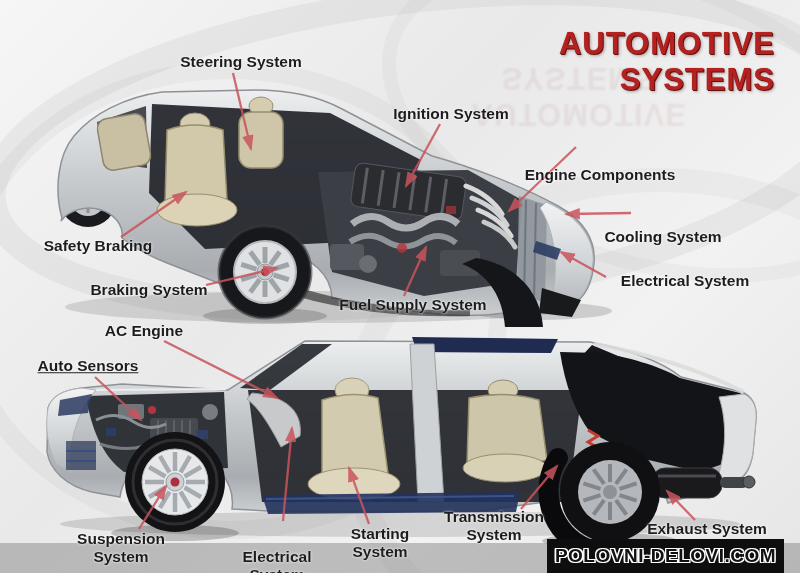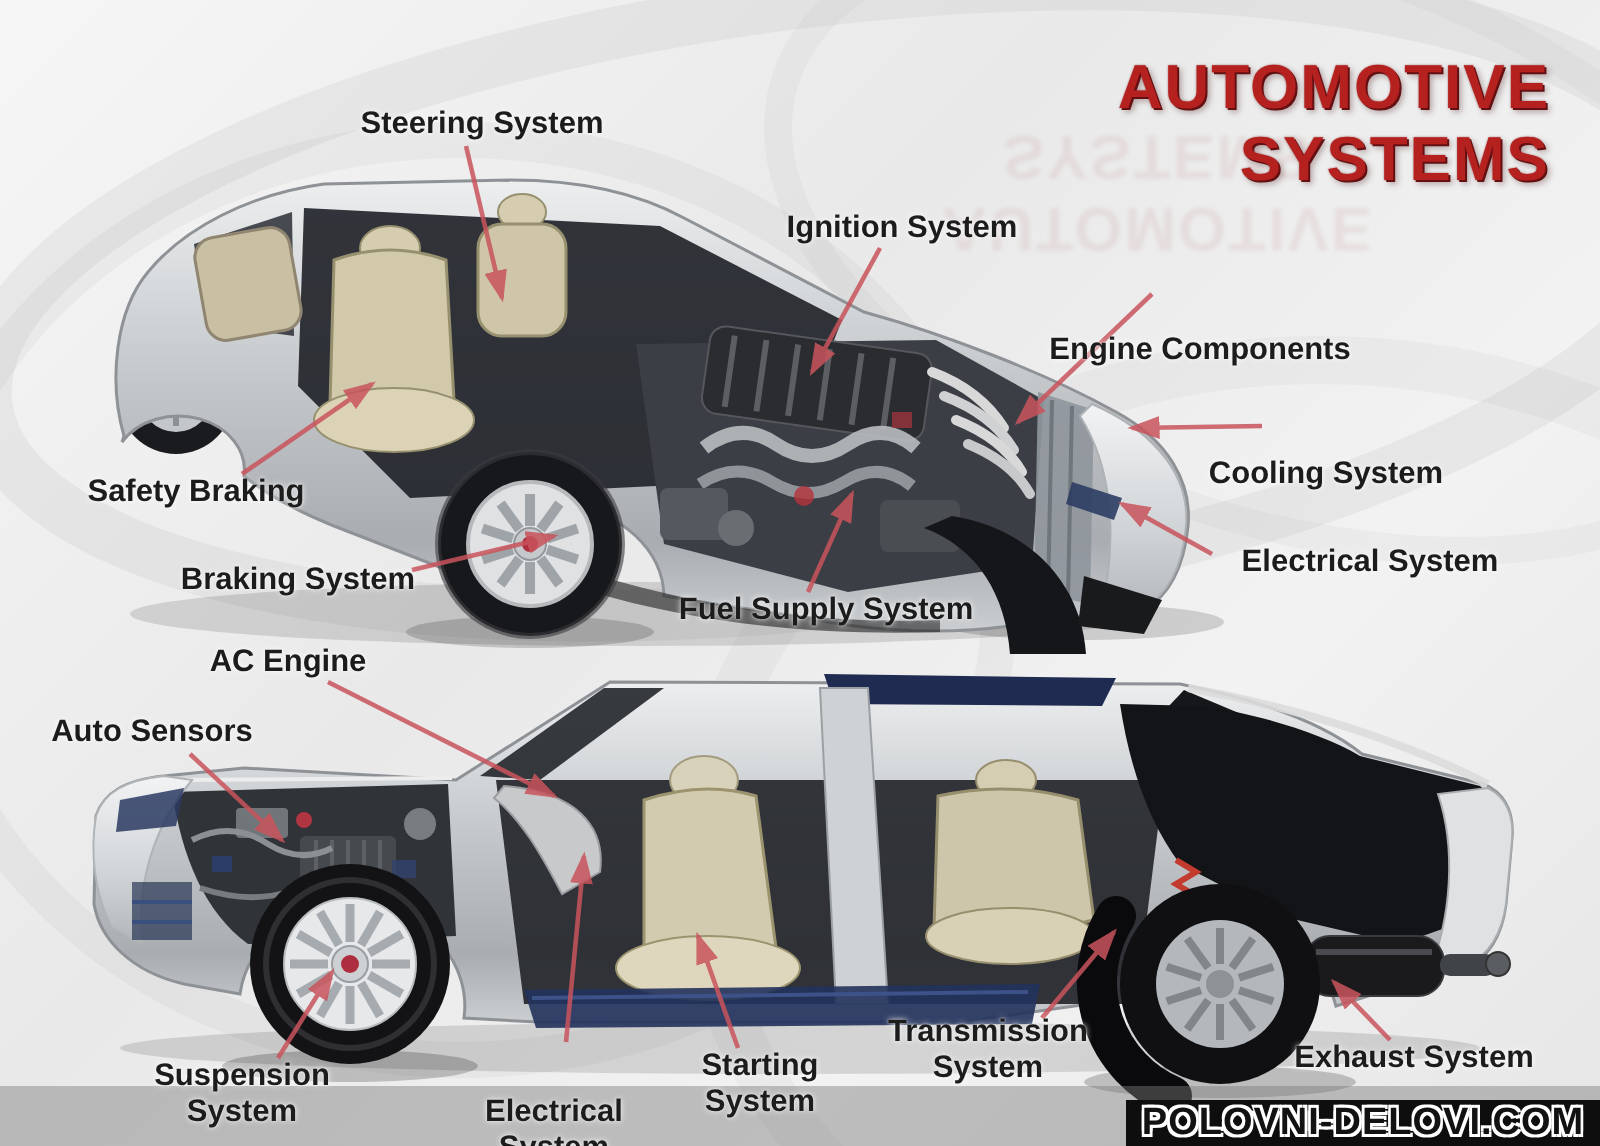--- a/index.html
+++ b/index.html
@@ -26,21 +26,21 @@
   #title-reflection{
     position:absolute;left:383px;top:60px;width:392px;z-index:4;
     text-align:center;font-size:31px;font-weight:bold;letter-spacing:1px;word-spacing:13px;
     color:#8a1a1a;transform:scaleY(-1);opacity:.07;filter:blur(1px);
   }
   #bottom-band{
     position:absolute;left:0;top:543px;width:800px;height:30px;z-index:8;
     background:var(--band,rgba(128,128,128,.45));
   }
   #watermark{
-    position:absolute;right:0;bottom:0;width:237px;height:23px;z-index:20;
+    position:absolute;right:16px;bottom:0;width:237px;height:34px;z-index:20;
     background:var(--watermark_bg,#0e0e0e);
     display:flex;align-items:center;justify-content:center;
     font-size:19px;font-weight:bold;letter-spacing:.5px;
     color:#121212;
     text-shadow:-1.3px -1.3px 0 #fff, 1.3px -1.3px 0 #fff, -1.3px 1.3px 0 #fff, 1.3px 1.3px 0 #fff;
   }
 </style>
 </head>
 <body>
 
@@ -353,21 +353,21 @@
     </div>
     <div class="callout" style="left: 413px; top: 305px;">
       <div>Fuel Supply System</div>
     </div>
     <div class="callout" style="left: 685px; top: 281px;">
       <div>Electrical System</div>
     </div>
     <div class="callout" style="left: 144px; top: 331px;">
       <div>AC Engine</div>
     </div>
-    <div class="callout" style="left: 76px; top: 366px;">
+    <div class="callout" style="left: 88px; top: 366px; text-decoration: underline;">
       <div>Auto Sensors</div>
     </div>
     <div class="callout" style="left: 121px; top: 547px;">
       <div>Suspension</div>
       <div>System</div>
     </div>
     <div class="callout" style="left: 277px; top: 565px;">
       <div>Electrical</div>
       <div>System</div>
     </div>

